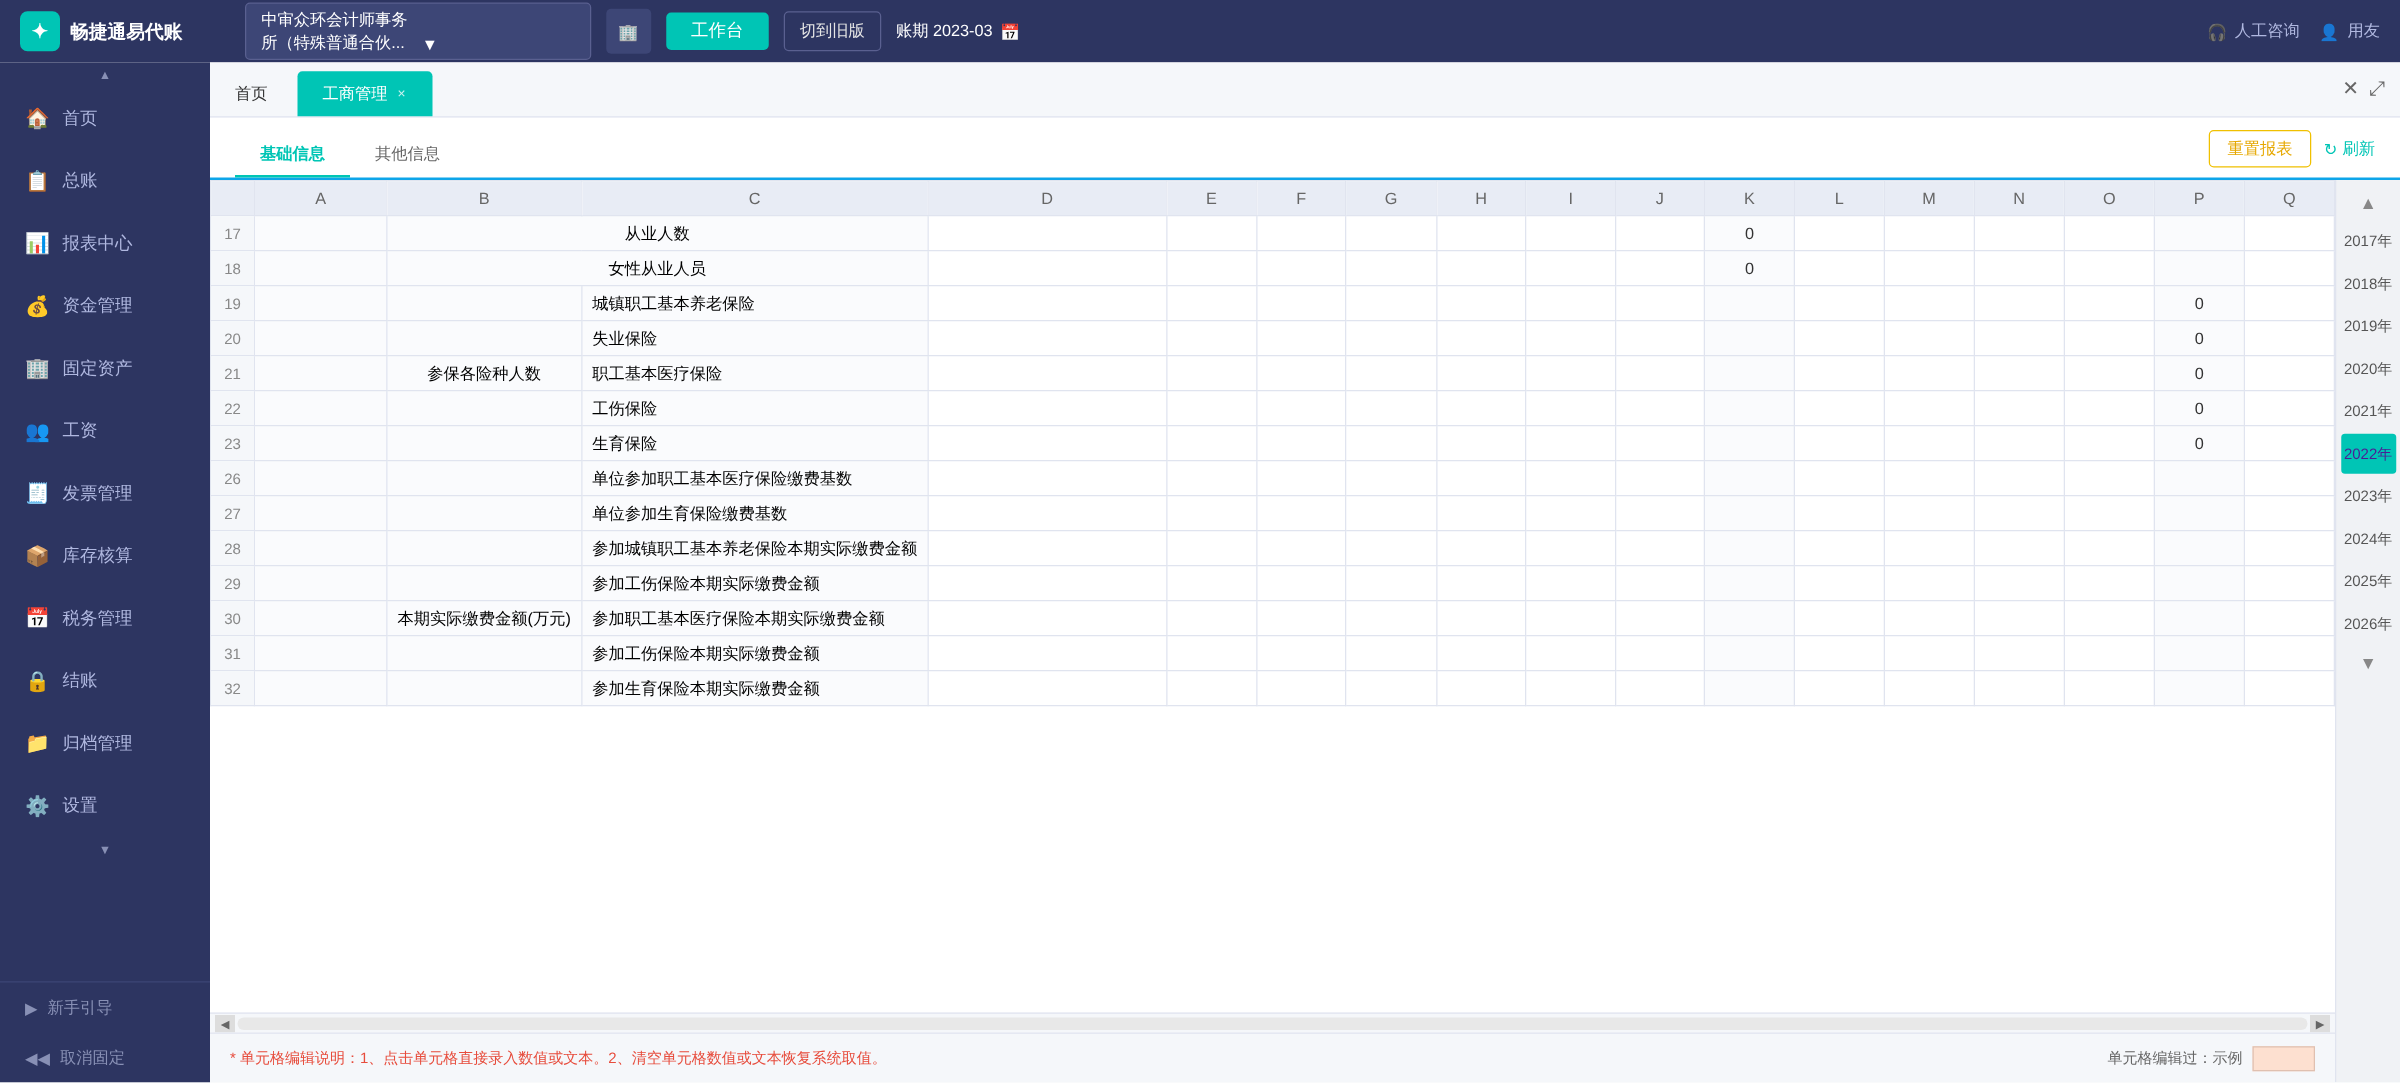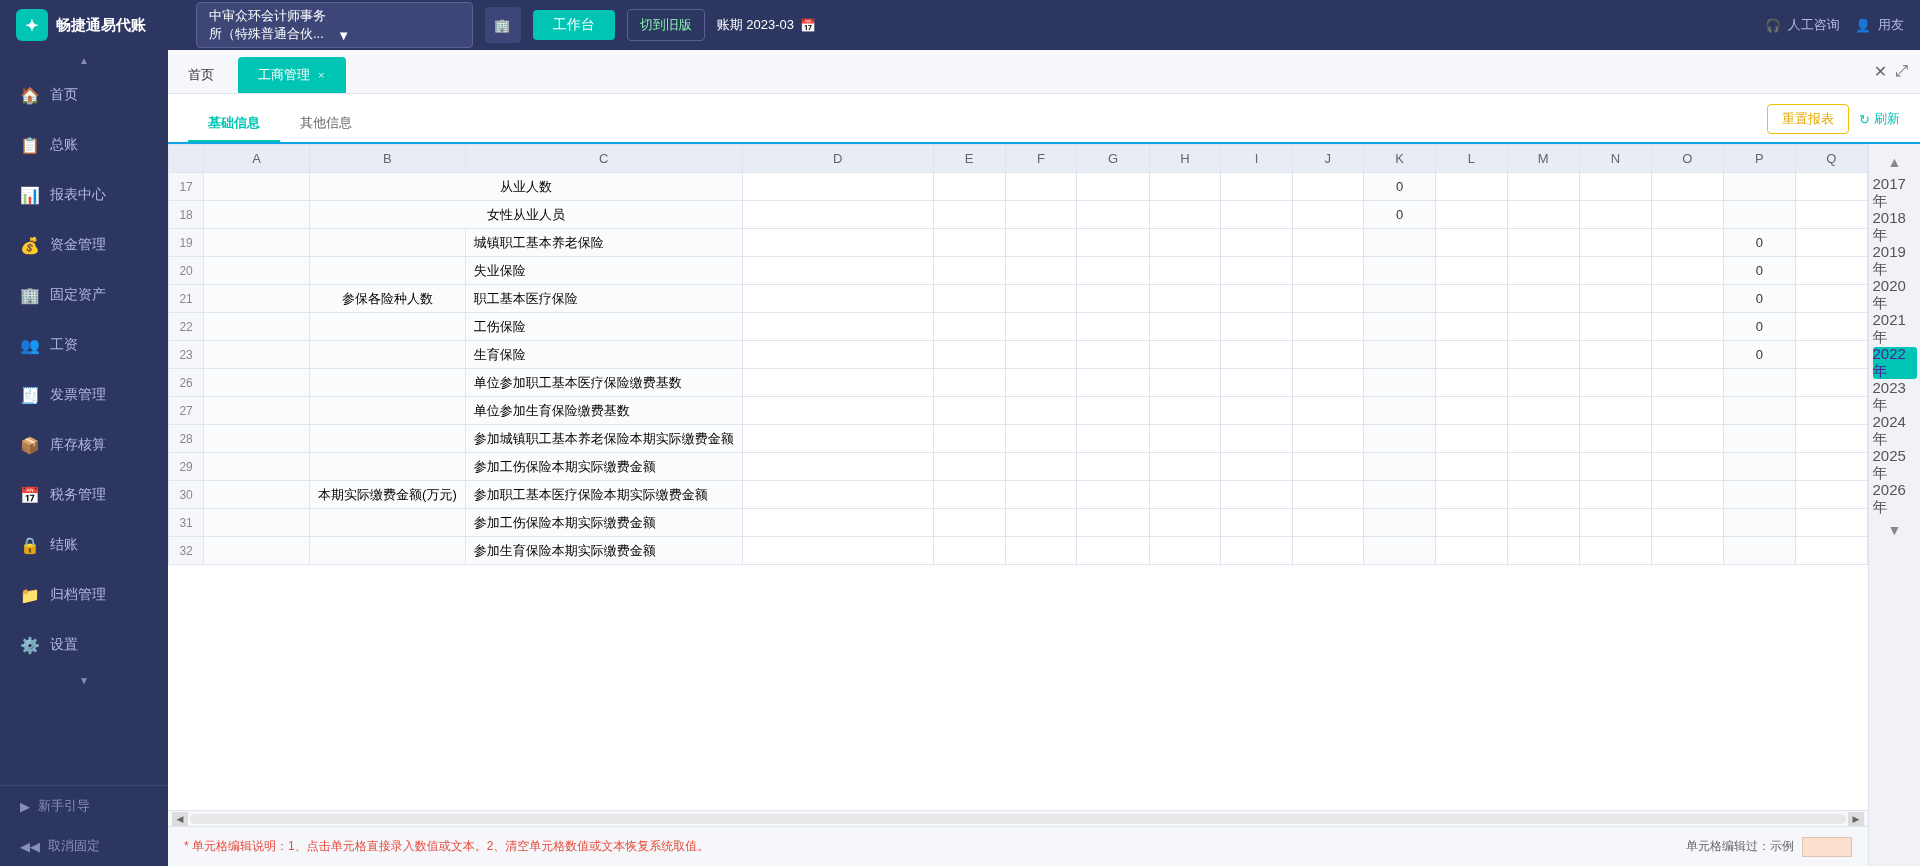--- a/index.html
+++ b/index.html
@@ -58,21 +58,21 @@
       border-radius: 4px;
       padding: 6px 20px;
       color: white;
       cursor: pointer;
       font-size: 14px;
     }
     .old-version-btn {
       border: 1px solid #5a6090;
       border-radius: 4px;
       padding: 6px 12px;
-      color: #86efac;
+      color: #e5e5e5;
       cursor: pointer;
       font-size: 13px;
       background: transparent;
     }
     .period-area {
       display: flex;
       align-items: center;
       gap: 6px;
       color: white;
       font-size: 13px;
@@ -356,21 +356,21 @@
       color: #888;
       font-size: 14px;
     }
     .year-item {
       width: 44px;
       height: 32px;
       display: flex;
       align-items: center;
       justify-content: center;
       cursor: pointer;
-      font-size: 15px;
+      font-size: 12px;
       color: #555;
       border-radius: 3px;
       margin: 1px 0;
     }
     .year-item.active {
       background: #00c5b5;
       color: #4c1d95;
     }
 
     

